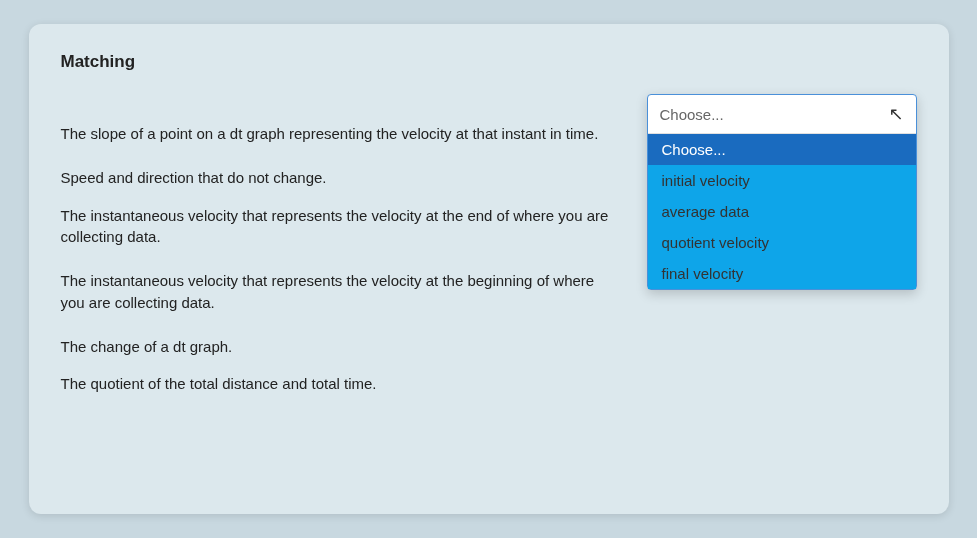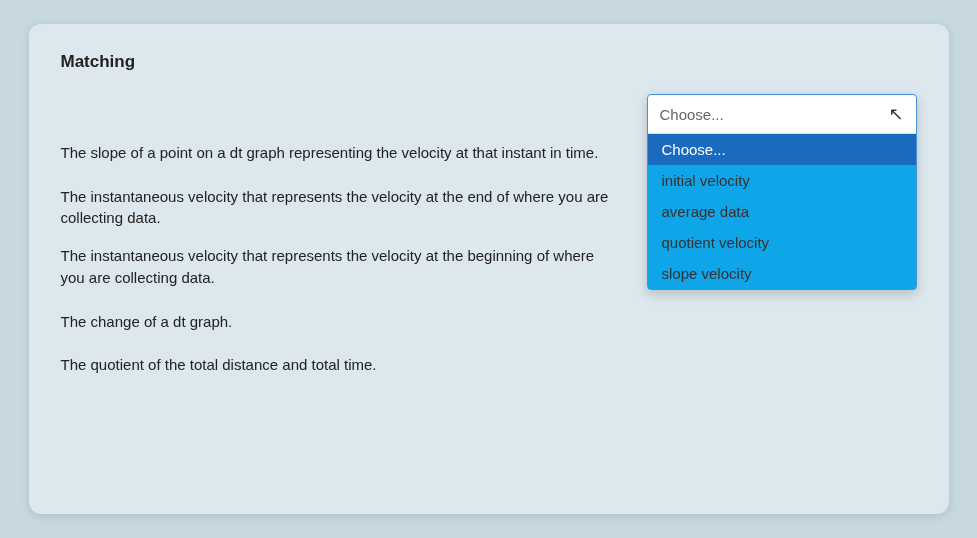--- a/index.html
+++ b/index.html
@@ -153,20 +153,23 @@
 <div class="card">
   <div class="card-title">Matching</div>
 
   <div class="content-area">
 
     <div class="questions-col">
       <div class="question-item">
         <span>The slope of a point on a dt graph representing the velocity at that instant in time.</span>
       </div>
       <div class="question-item">
+        <span>Speed and direction that do not change.</span>
+      </div>
+      <div class="question-item">
         <span>The instantaneous velocity that represents the velocity at the end of where you are collecting data.</span>
       </div>
       <div class="question-item">
         <span>The instantaneous velocity that represents the velocity at the beginning of where you are collecting data.</span>
       </div>
       <div class="question-item">
         <span>The change of a dt graph.</span>
       </div>
       <div class="question-item">
         <span>The quotient of the total distance and total time.</span>
@@ -186,21 +189,21 @@
         <div class="dropdown-option">
           <span>initial velocity</span>
         </div>
         <div class="dropdown-option">
           <span>average data</span>
         </div>
         <div class="dropdown-option">
           <span>quotient velocity</span>
         </div>
         <div class="dropdown-option">
-          <span>slope velocity</span>
+          <span>final velocity</span>
         </div>
       </div>
 
       <div style="height: 330px;"></div>
 
       <div class="bottom-dropdown-wrapper dropdown-wrapper">
         <select class="dropdown-select">
           <option>Choose...</option>
           <option>initial velocity</option>
           <option>average speed</option>

